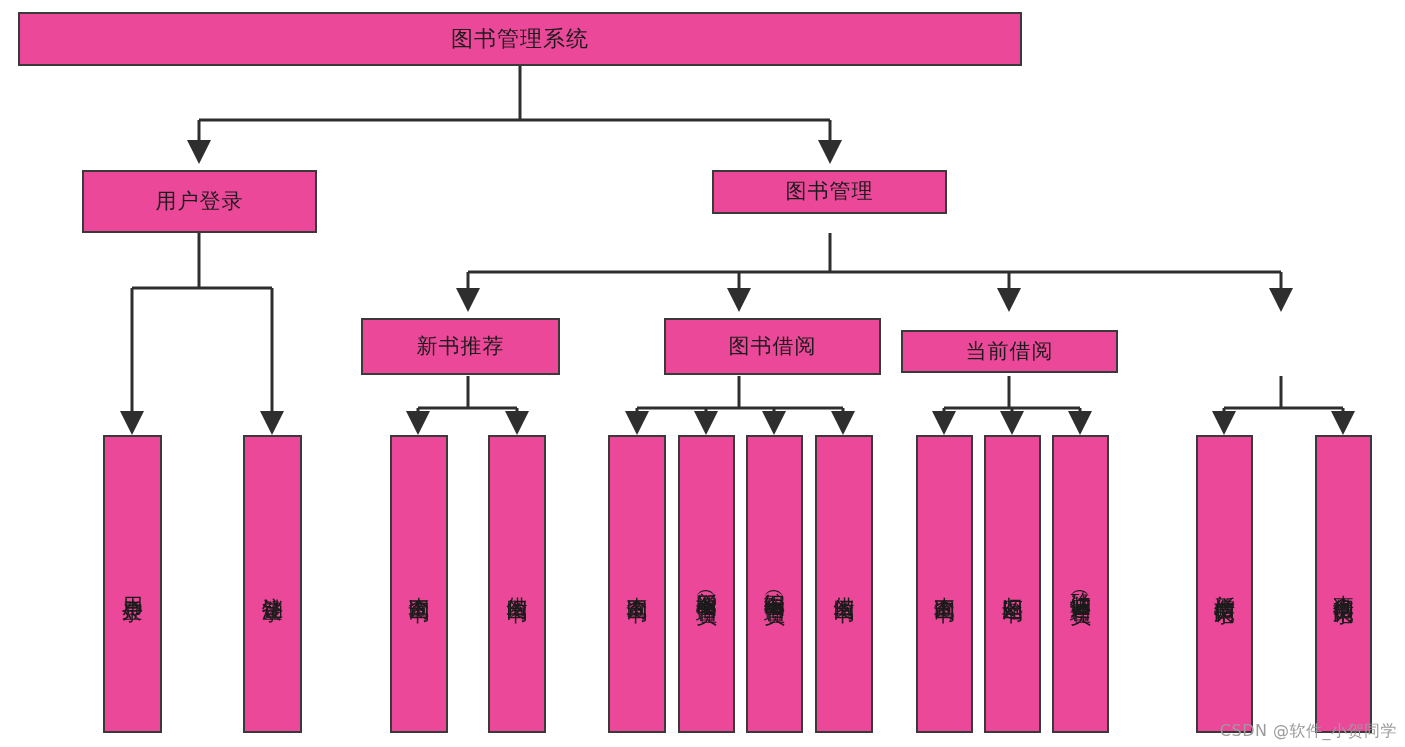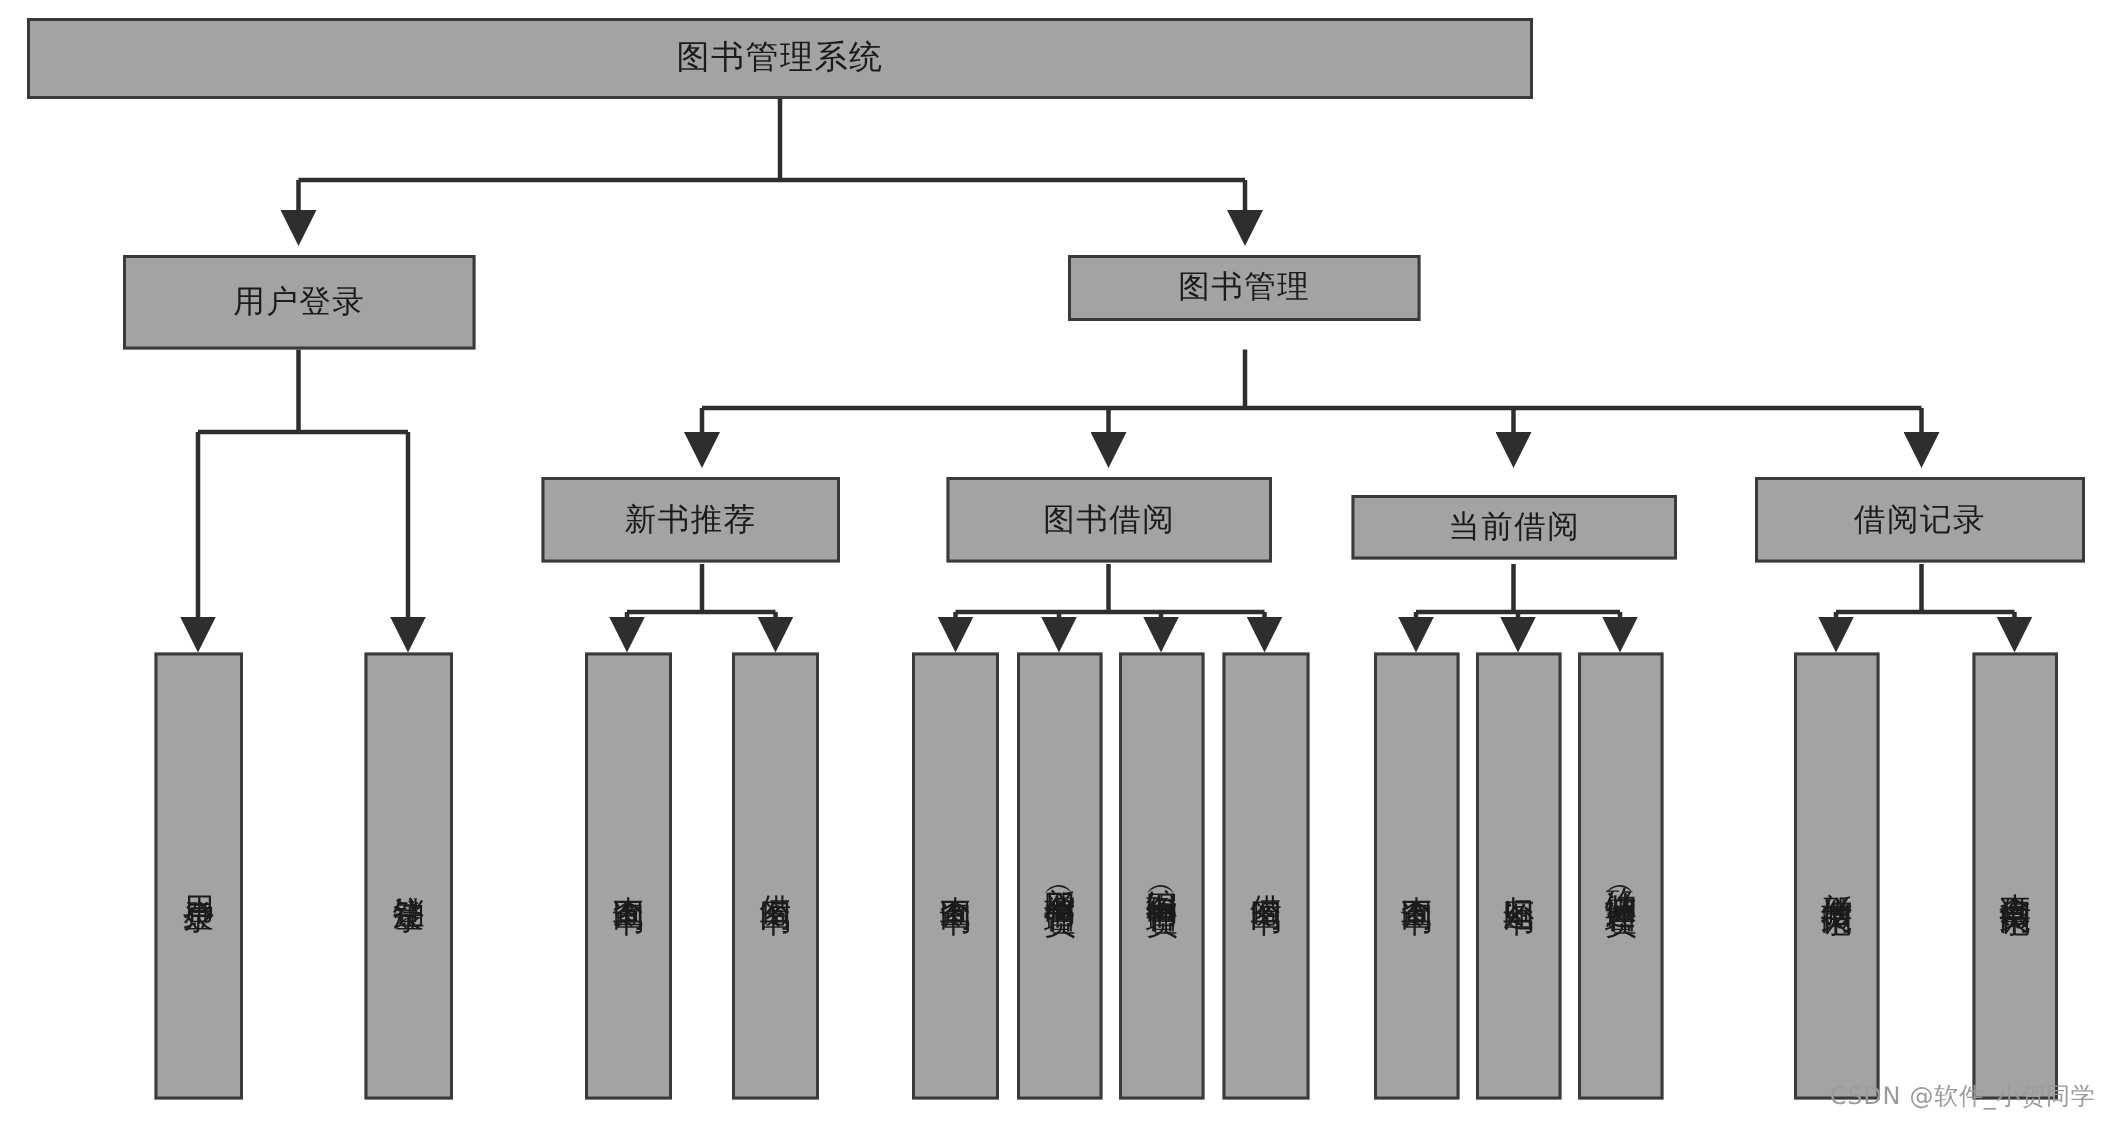--- a/index.html
+++ b/index.html
@@ -19,21 +19,21 @@
   #wires{
     position:absolute;
     left:0; top:0;
     width:1405px; height:747px;
     pointer-events:none;
   }
   
   .node{
     position:absolute;
     box-sizing:border-box;
-    background:#a3a3a3;
+    background:#ec4899;
     border:2px solid #3a3a3a;
     display:flex;
     align-items:center;
     justify-content:center;
     z-index:2;
   }
   .node .label{
     font-size:21px;
     line-height:1.1;
     letter-spacing:1px;
@@ -132,28 +132,25 @@
   <div class="node" style="left:82px; top:170px; width:235px; height:63px;">
     <span class="label">用户登录</span>
   </div>
   <div class="node" style="left:712px; top:170px; width:235px; height:44px;">
     <span class="label">图书管理</span>
   </div>
 
   <div class="node" style="left:361px; top:318px; width:199px; height:57px;">
     <span class="label">新书推荐</span>
   </div>
-  <div class="node" style="left:631px; top:318px; width:217px; height:57px;">
+  <div class="node" style="left:664px; top:318px; width:217px; height:57px;">
     <span class="label">图书借阅</span>
   </div>
   <div class="node" style="left:901px; top:330px; width:217px; height:43px;">
     <span class="label">当前借阅</span>
-  </div>
-  <div class="node" style="left:1170px; top:318px; width:220px; height:57px;">
-    <span class="label">借阅记录</span>
   </div>
 
   <div class="node leaf" style="left:103px; top:435px; width:59px; height:298px;">
     <span class="label">用户登录</span>
   </div>
   <div class="node leaf" style="left:243px; top:435px; width:59px; height:298px;">
     <span class="label">注销登录</span>
   </div>
 
   <div class="node leaf" style="left:390px; top:435px; width:58px; height:298px;">

